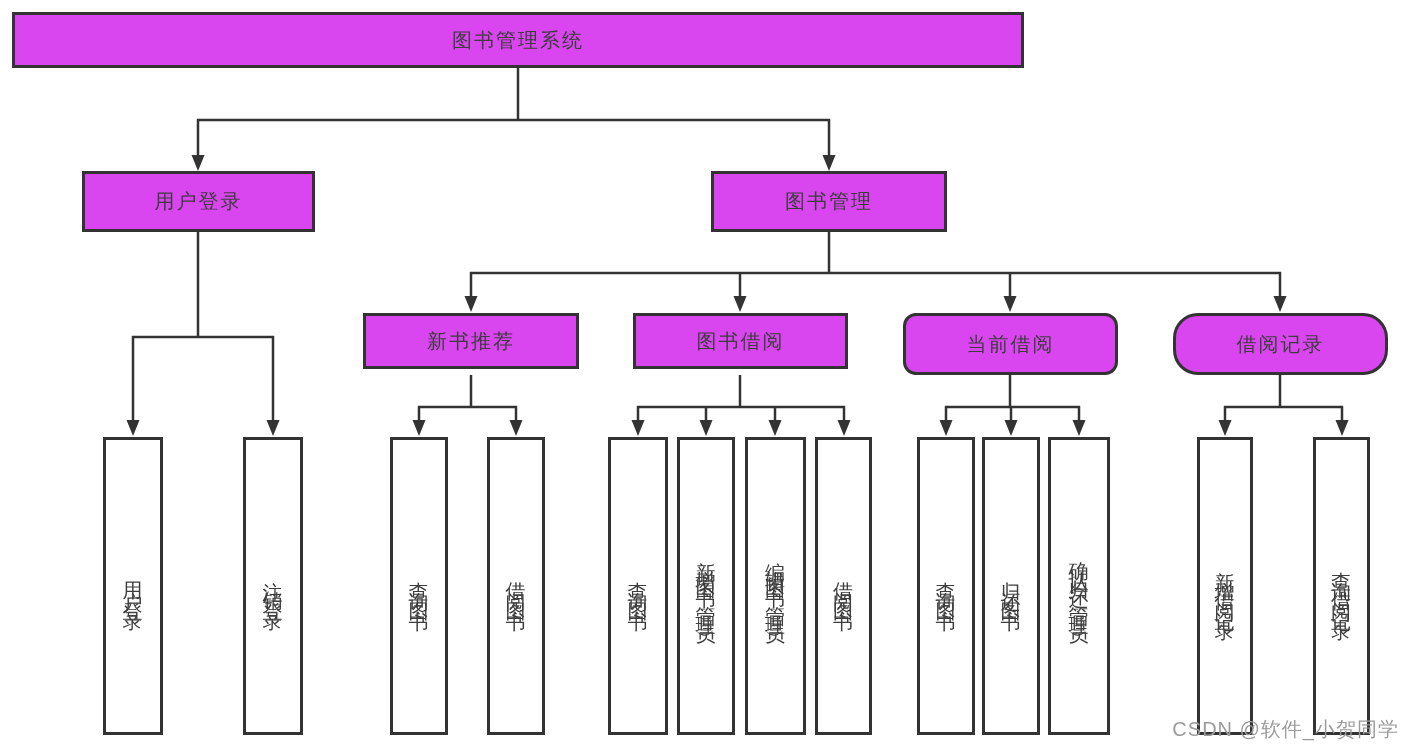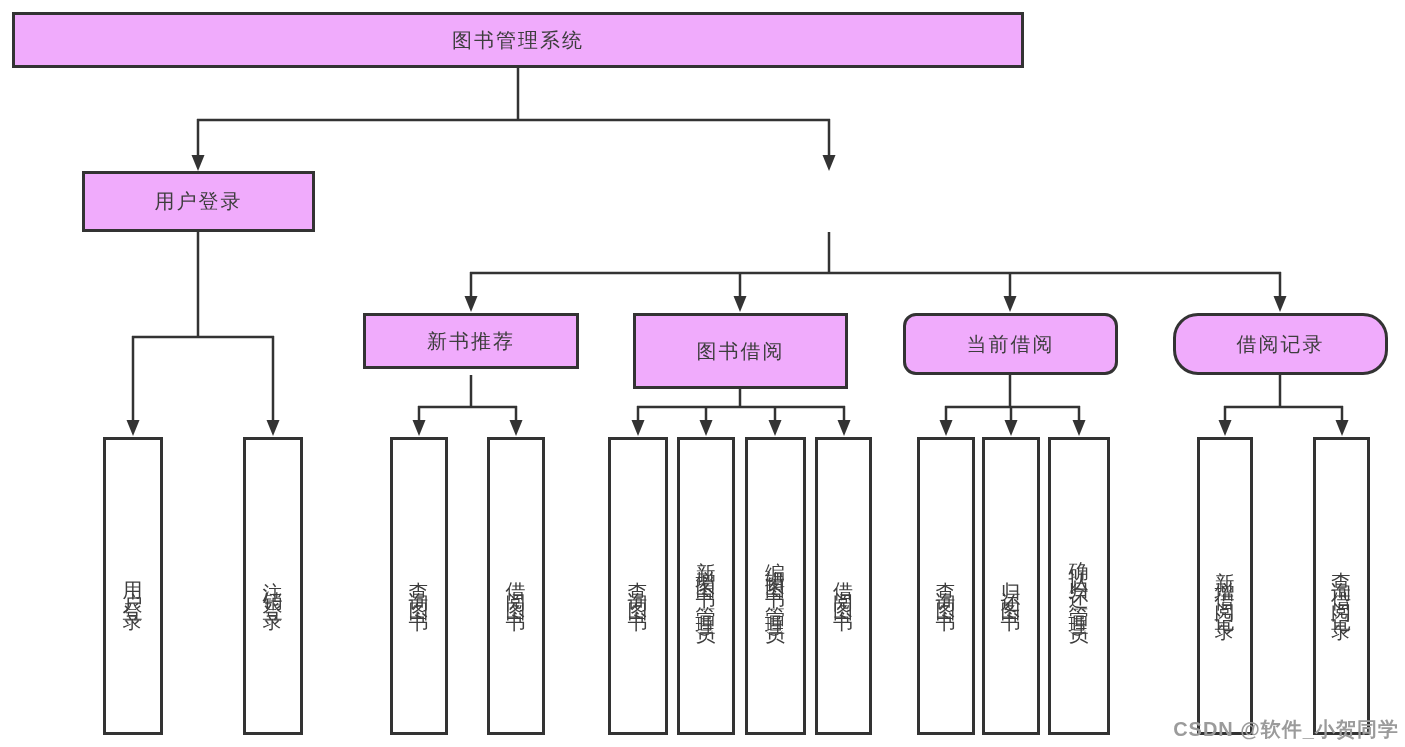--- a/index.html
+++ b/index.html
@@ -15,21 +15,21 @@
     position: absolute;
     left: 0; top: 0;
     width: 1405px; height: 747px;
     z-index: 1;
     pointer-events: none;
   }
   .node {
     position: absolute;
     box-sizing: border-box;
     border: 3px solid #333333;
-    background: #f0abfc;
+    background: #d946ef;
     display: flex;
     align-items: center;
     justify-content: center;
     z-index: 2;
   }
   .node span {
     color: #3d3d3d;
     font-size: 20px;
     letter-spacing: 2px;
     white-space: nowrap;
@@ -57,28 +57,27 @@
   .vnode.tight span { letter-spacing: 9px; }
   .watermark {
     position: absolute;
     top: 716px;
     right: 6px;
     font-size: 20px;
     color: #9b9b9b;
     letter-spacing: 1px;
     z-index: 5;
     white-space: nowrap;
-    font-weight: bold;
   }
   
   #root-box        { left: 12px;   top: 12px;  width: 1012px; height: 56px; }
   #user-login-box  { left: 82px;   top: 171px; width: 233px;  height: 61px; }
   #book-mgmt-box   { left: 711px;  top: 171px; width: 236px;  height: 61px; }
   #new-book-box    { left: 363px;  top: 313px; width: 216px;  height: 56px; }
-  #book-borrow-box { left: 633px;  top: 313px; width: 215px;  height: 76px; }
+  #book-borrow-box { left: 633px;  top: 313px; width: 215px;  height: 56px; }
   #cur-borrow-box  { left: 903px;  top: 313px; width: 215px;  height: 62px; border-radius: 13px; }
   #borrow-rec-box  { left: 1173px; top: 313px; width: 215px;  height: 62px; border-radius: 25px; }
   #leaf-a1 { left: 103px;  width: 60px; }
   #leaf-a2 { left: 243px;  width: 60px; }
   #leaf-b1 { left: 390px;  width: 58px; }
   #leaf-b2 { left: 487px;  width: 58px; }
   #leaf-c1 { left: 608px;  width: 60px; }
   #leaf-c2 { left: 677px;  width: 58px; }
   #leaf-c3 { left: 745px;  width: 61px; }
   #leaf-c4 { left: 815px;  width: 57px; }
@@ -159,20 +158,23 @@
     </g>
   </svg>
 
   <div class="node" id="root-box">
     <span>图书管理系统</span>
   </div>
 
   <div class="node" id="user-login-box">
     <span>用户登录</span>
   </div>
+  <div class="node" id="book-mgmt-box">
+    <span>图书管理</span>
+  </div>
 
   <div class="node" id="new-book-box">
     <span>新书推荐</span>
   </div>
   <div class="node" id="book-borrow-box">
     <span>图书借阅</span>
   </div>
   <div class="node" id="cur-borrow-box">
     <span>当前借阅</span>
   </div>

